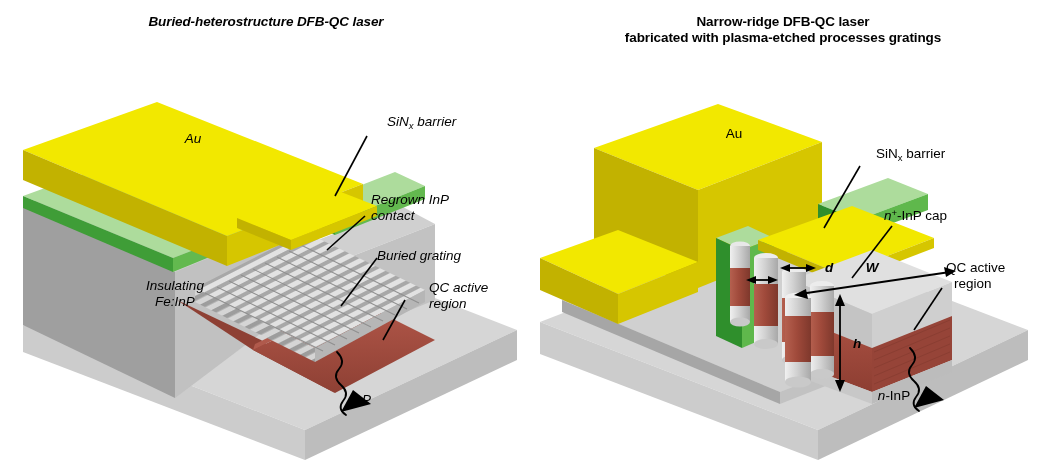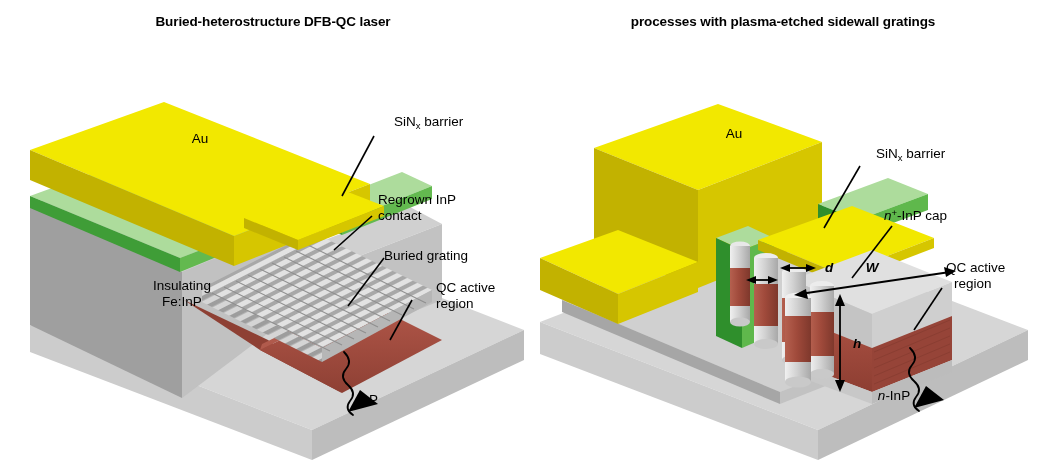--- a/index.html
+++ b/index.html
@@ -1,19 +1,19 @@
 <!DOCTYPE html>
 <html><head>
 <meta charset="utf-8">
 <style>
   html,body{margin:0;padding:0;background:#ffffff;}
   body{width:1044px;height:466px;position:relative;overflow:hidden;
        font-family:"Liberation Sans","DejaVu Sans",sans-serif;color:#000;}
   .panel{position:absolute;top:0;height:466px;width:522px;}
-  #panel-left{left:12px;}
+  #panel-left{left:5px;font-style:italic;}
   #panel-right{left:522px;}
   .title{position:absolute;top:14px;left:0;width:522px;text-align:center;
          font-size:13.5px;font-weight:bold;line-height:16px;letter-spacing:-0.1px;}
   .title div{white-space:nowrap;}
   svg.scene{position:absolute;top:0;left:0;width:522px;height:466px;}
   .lbl{font-family:"Liberation Sans","DejaVu Sans",sans-serif;font-size:13.5px;fill:#000;}
   .lbl-b{font-weight:bold;}
   .sub{font-size:9.5px;}
   .ital{font-style:italic;}
   .leader{stroke:#000;stroke-width:1.6;fill:none;}
@@ -160,21 +160,22 @@
     <text class="lbl" x="170" y="290" text-anchor="middle">Insulating</text>
     <text class="lbl" x="170" y="306" text-anchor="middle">Fe:InP</text>
 
     <text class="lbl" x="356" y="404" text-anchor="middle">InP</text>
   </svg>
 </div>
 
 <div class="panel" id="panel-right">
 
   <div class="title">
-    <div>processes with plasma-etched sidewall gratings</div>
+    <div>Narrow-ridge DFB-QC laser</div>
+    <div>fabricated with plasma-etched processes gratings</div>
   </div>
 
   <svg class="scene" viewBox="0 0 522 466">
     <defs>
       <linearGradient id="pillarG" x1="0" y1="0" x2="1" y2="0">
         <stop offset="0" stop-color="#f0f0f0"></stop>
           <stop offset="0.45" stop-color="#d2d2d2"></stop>
         <stop offset="1" stop-color="#a8a8a8"></stop>
       </linearGradient>
       <linearGradient id="pillarRed" x1="0" y1="0" x2="1" y2="0">

